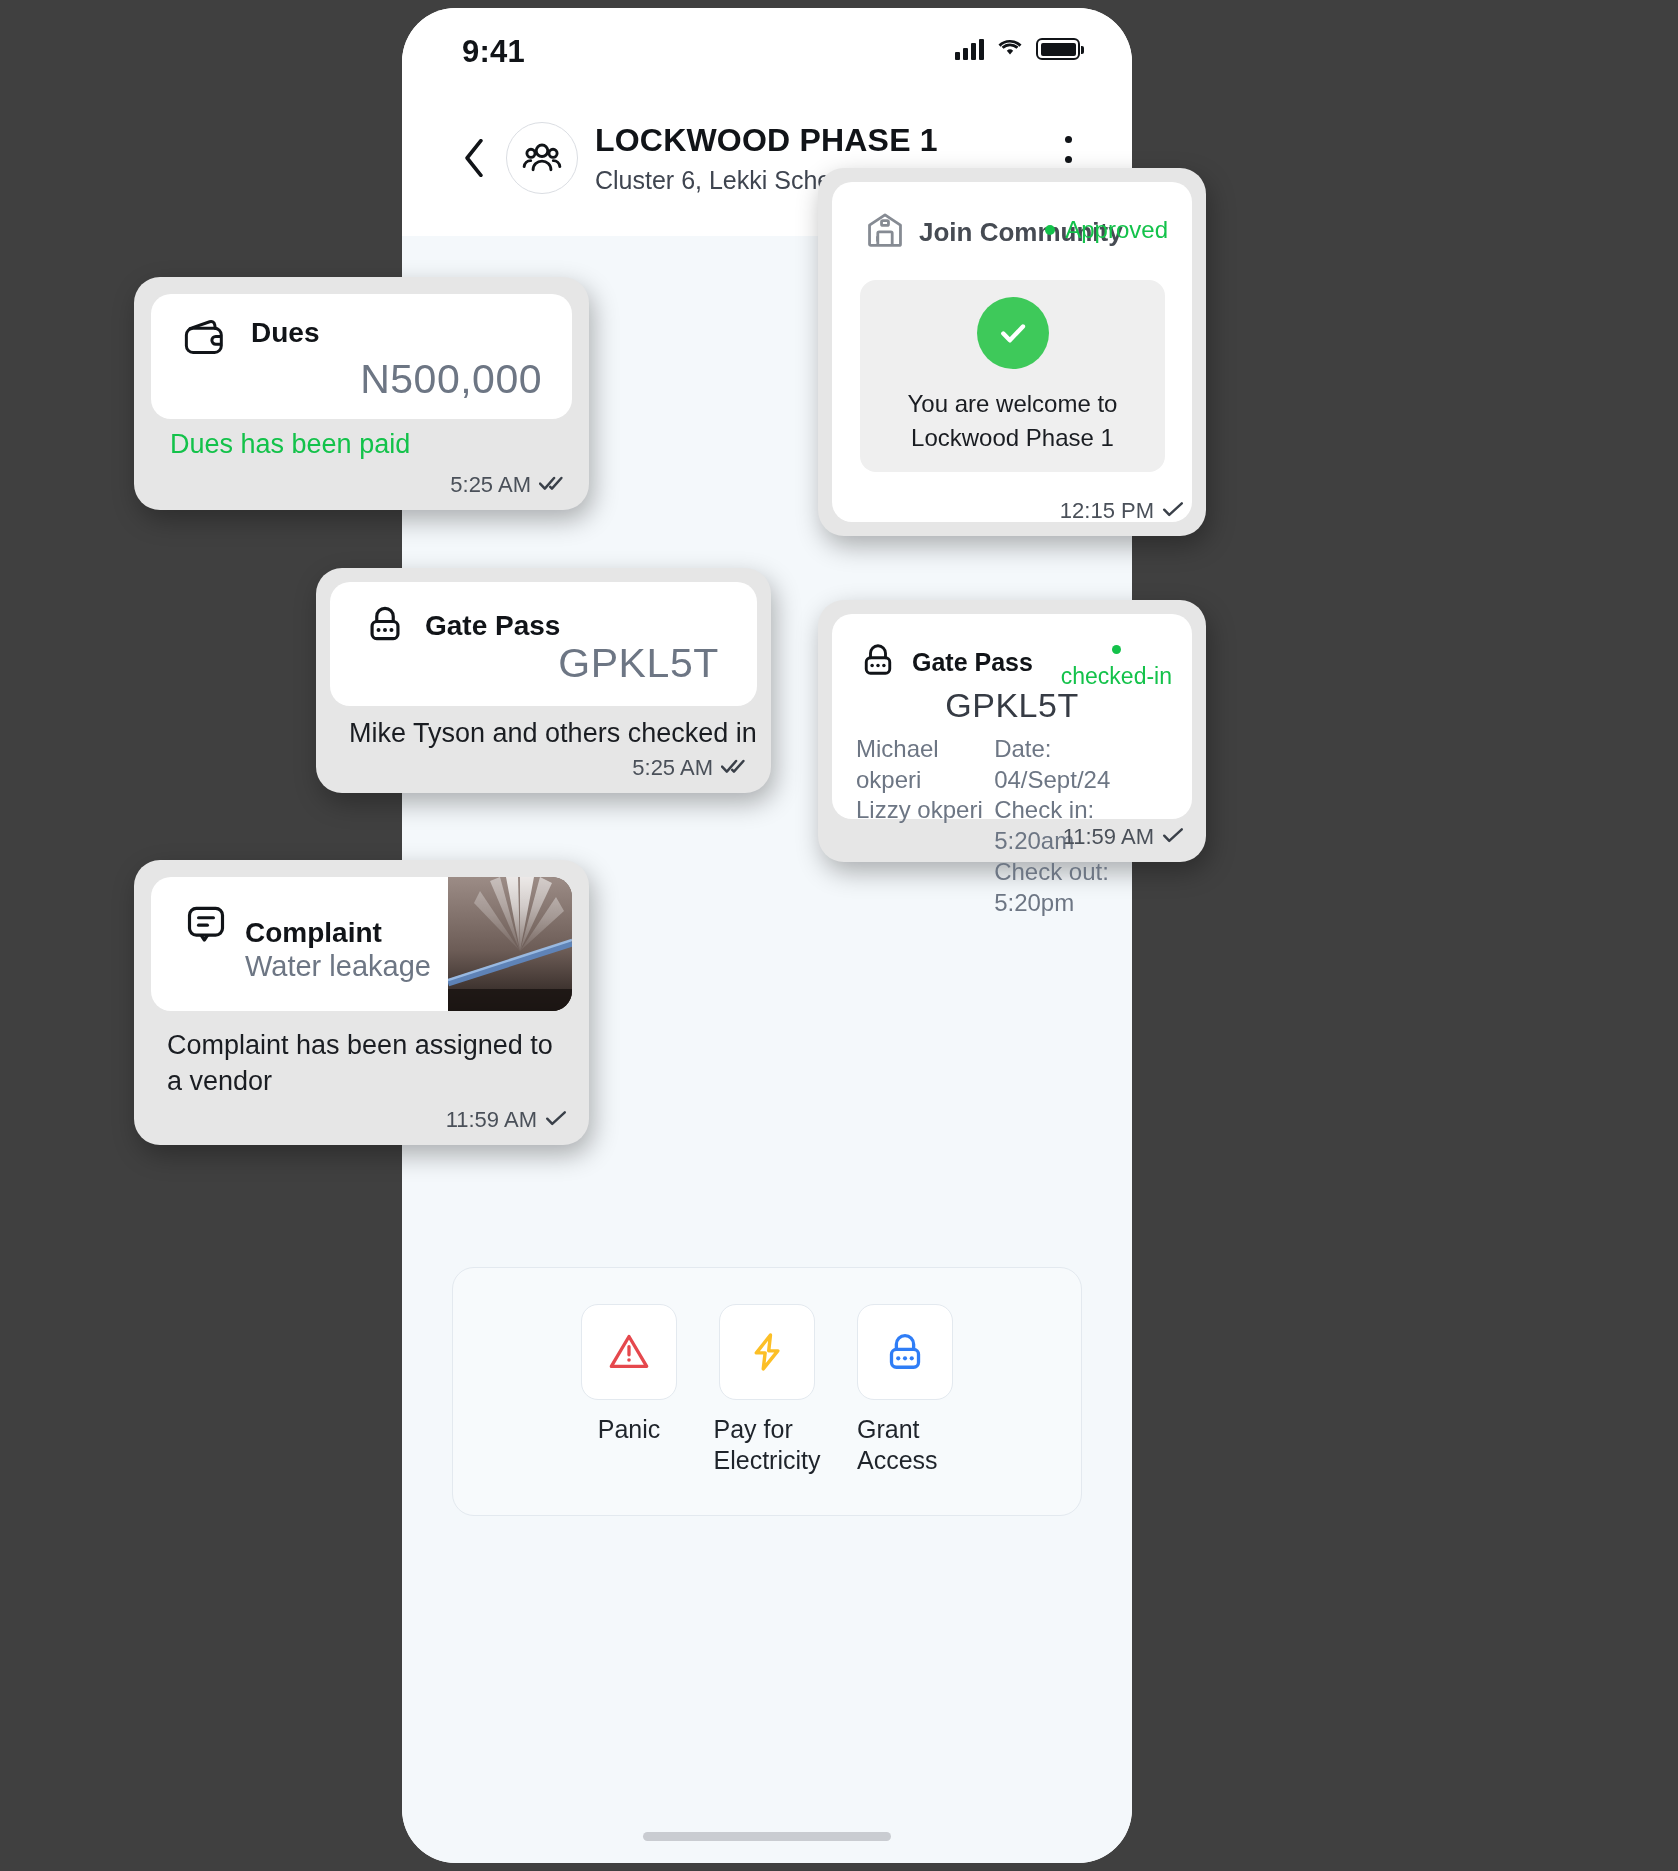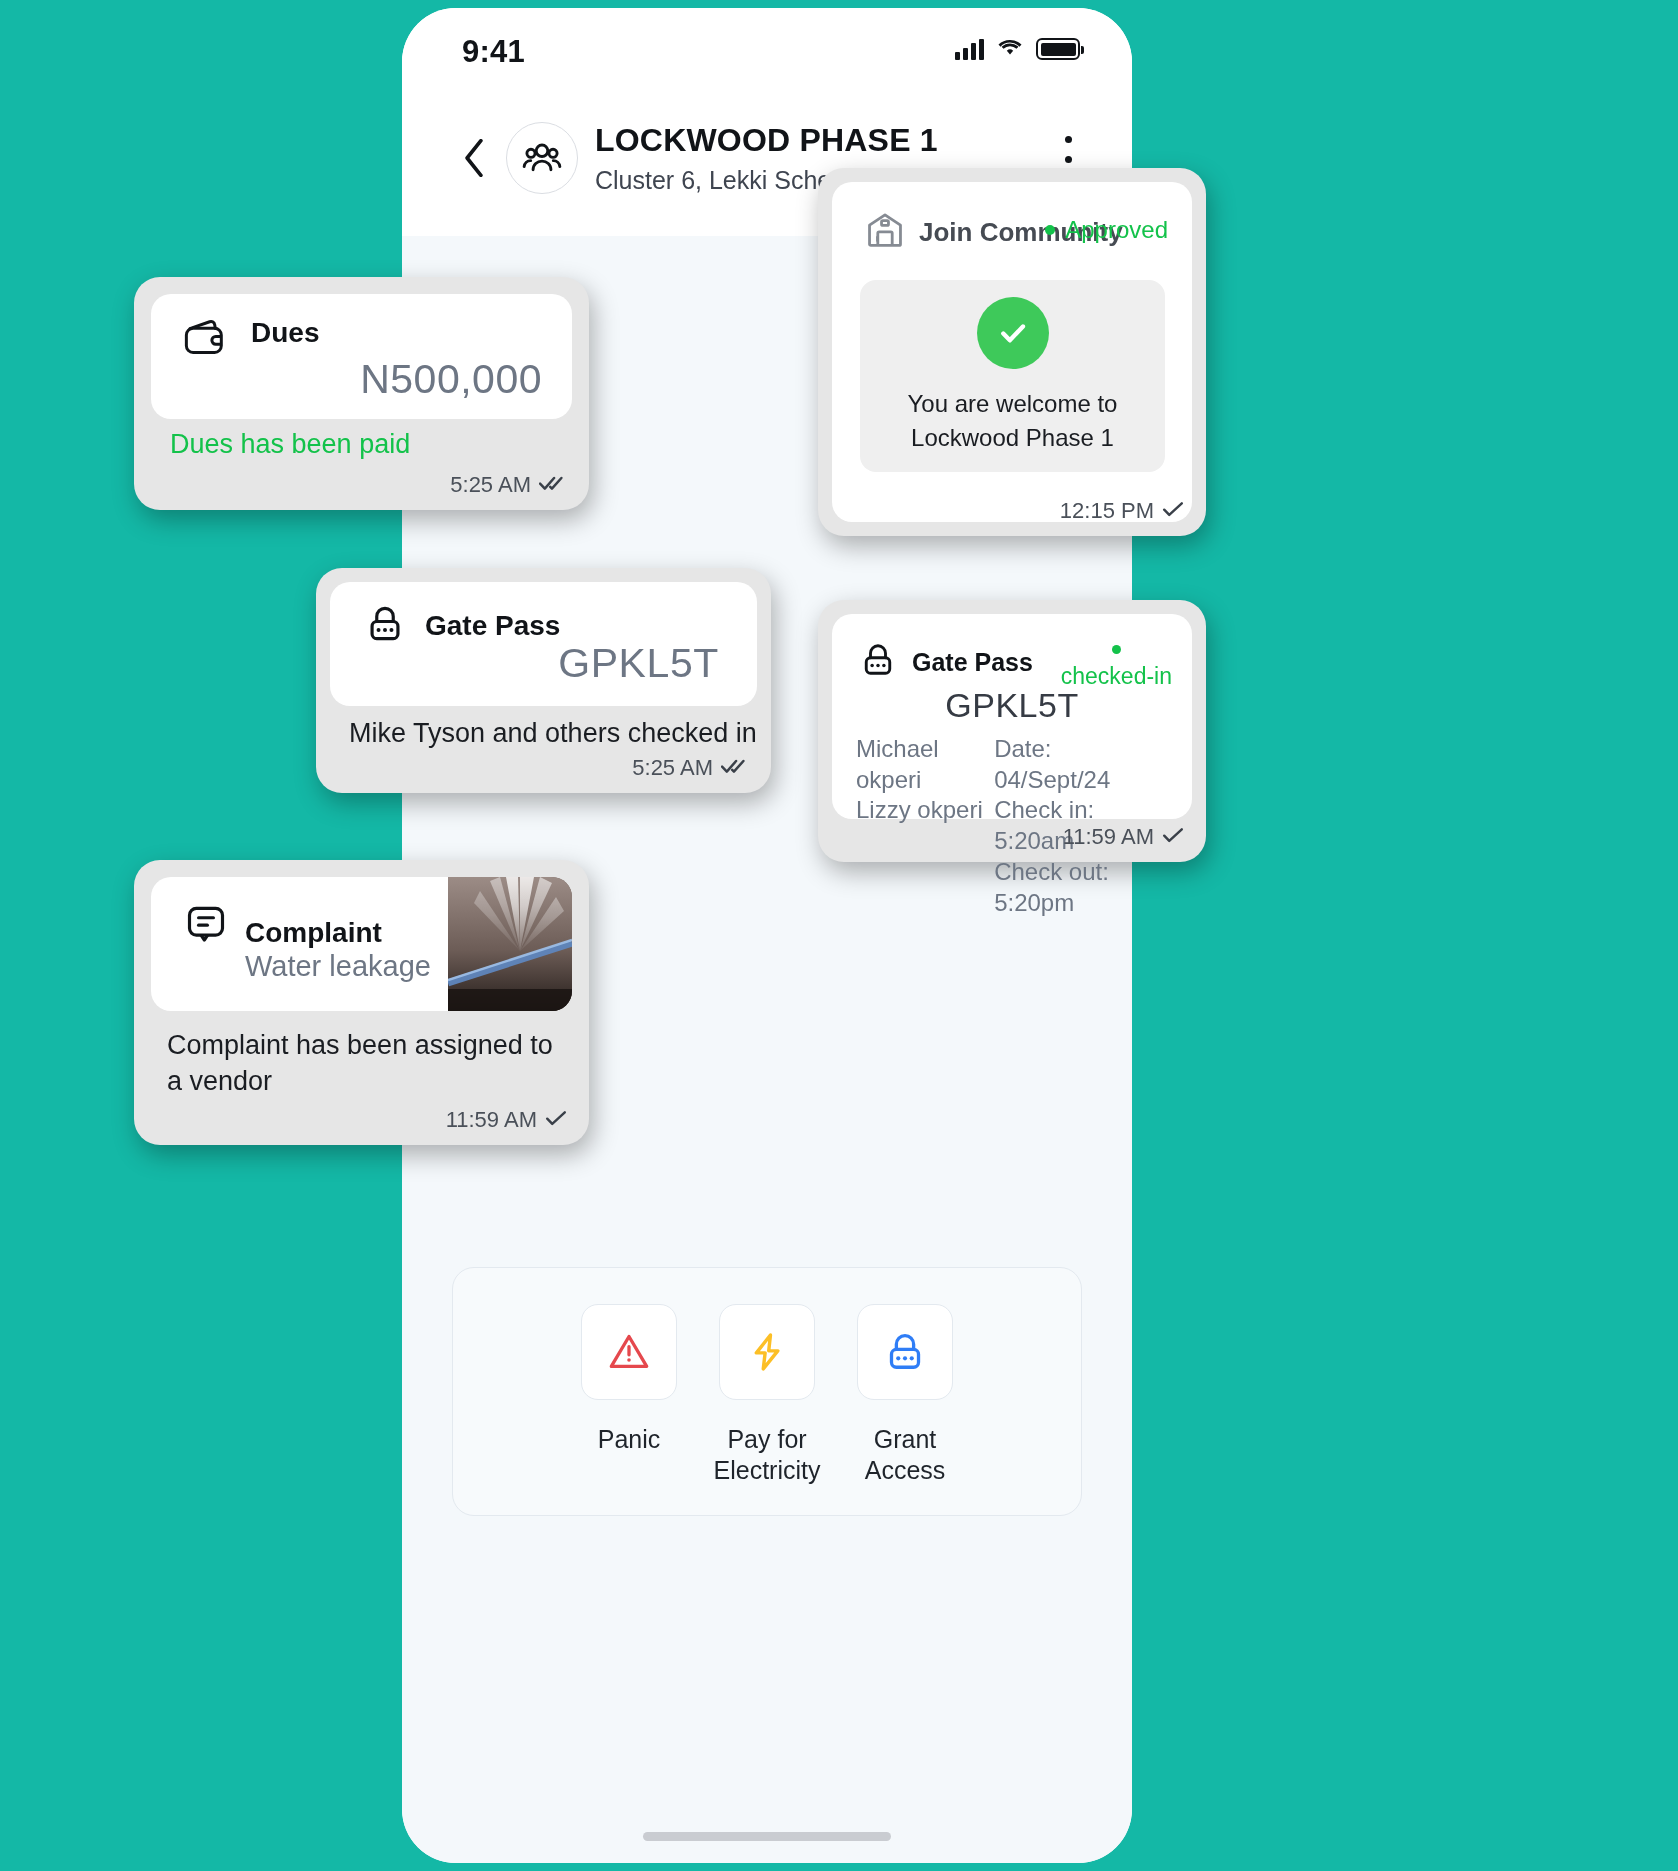--- a/index.html
+++ b/index.html
@@ -7,21 +7,21 @@
     width: 1678px;
     height: 1871px;
     background: #4a6b52;
     font-family: "Liberation Sans", sans-serif;
     overflow: hidden;
   }
   #stage {
     position: relative;
     width: 1678px;
     height: 1871px;
-    background: #14b8a6;
+    background: #404040;
   }
 
   
   #phone {
     position: absolute;
     left: 402px;
     top: 8px;
     width: 730px;
     height: 1855px;
     background: #ffffff;
@@ -272,24 +272,23 @@
     display:flex; flex-direction: column; align-items: center;
   }
   .action-tile {
     width: 96px; height: 96px;
     border: 1.5px solid #e3e9ef;
     border-radius: 17px;
     background: #ffffff;
     display:flex; align-items: center; justify-content: center;
   }
   .action-label {
-    margin-top: 24px;
+    margin-top: 14px;
     font-size: 25px;
     color: #1f242b;
-    text-align: center;
     line-height: 1.22;
   }
 
   .home-indicator {
     position:absolute;
     left: 50%; transform: translateX(-50%);
     bottom: 22px;
     width: 248px; height: 9px;
     border-radius: 5px;
     background: #c9ccd1;

